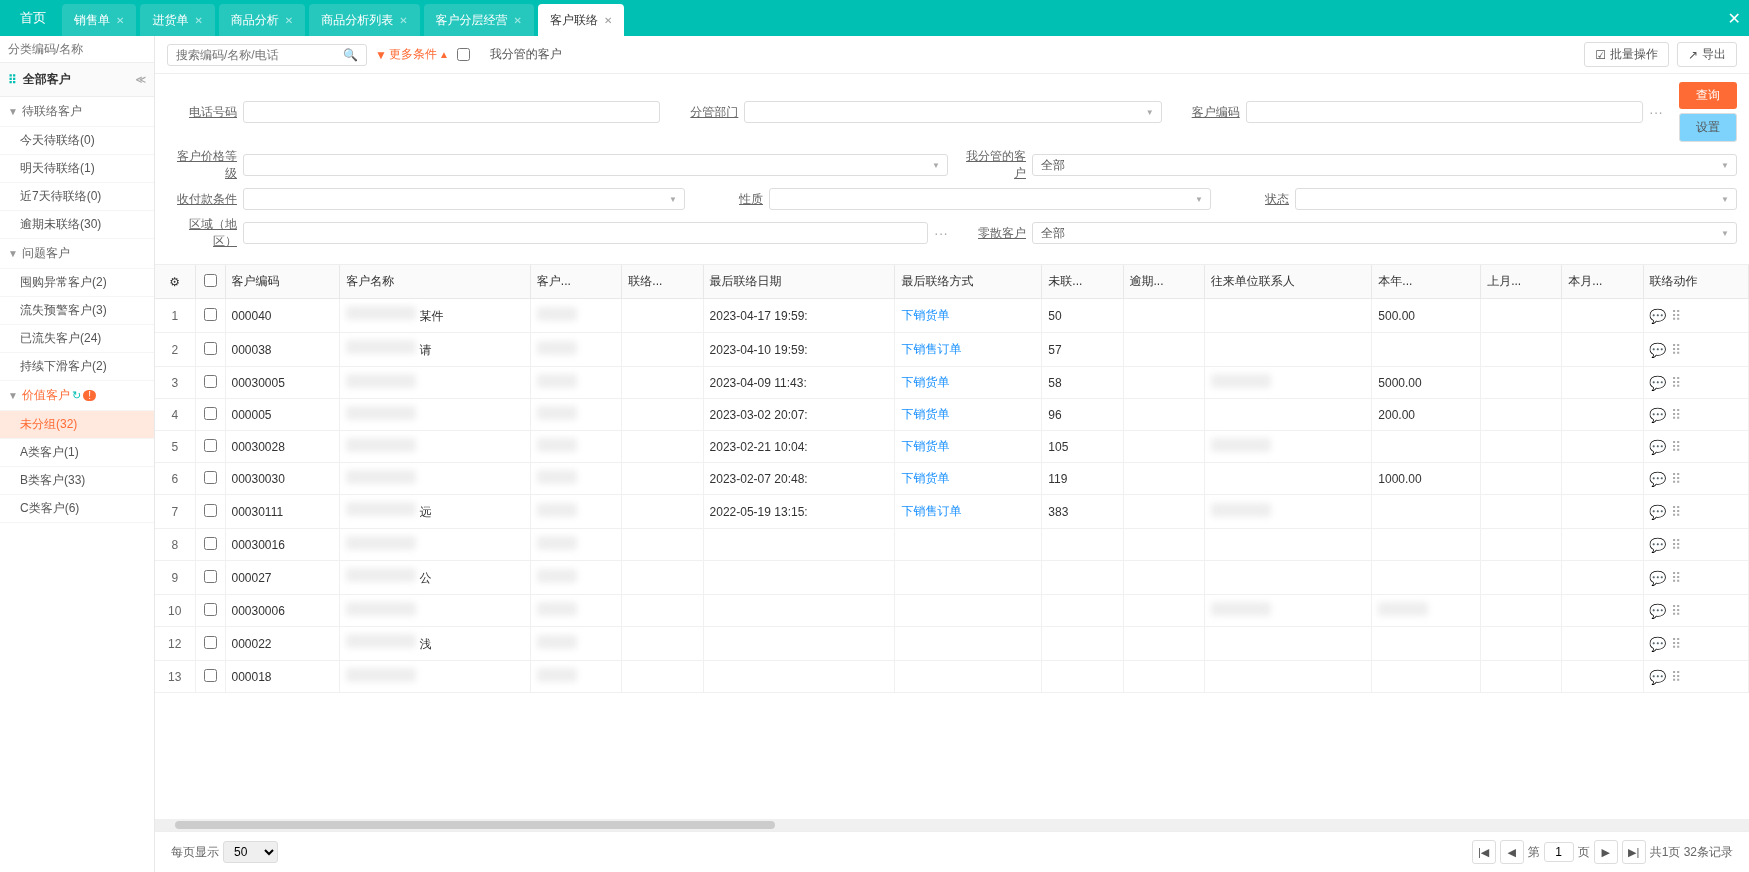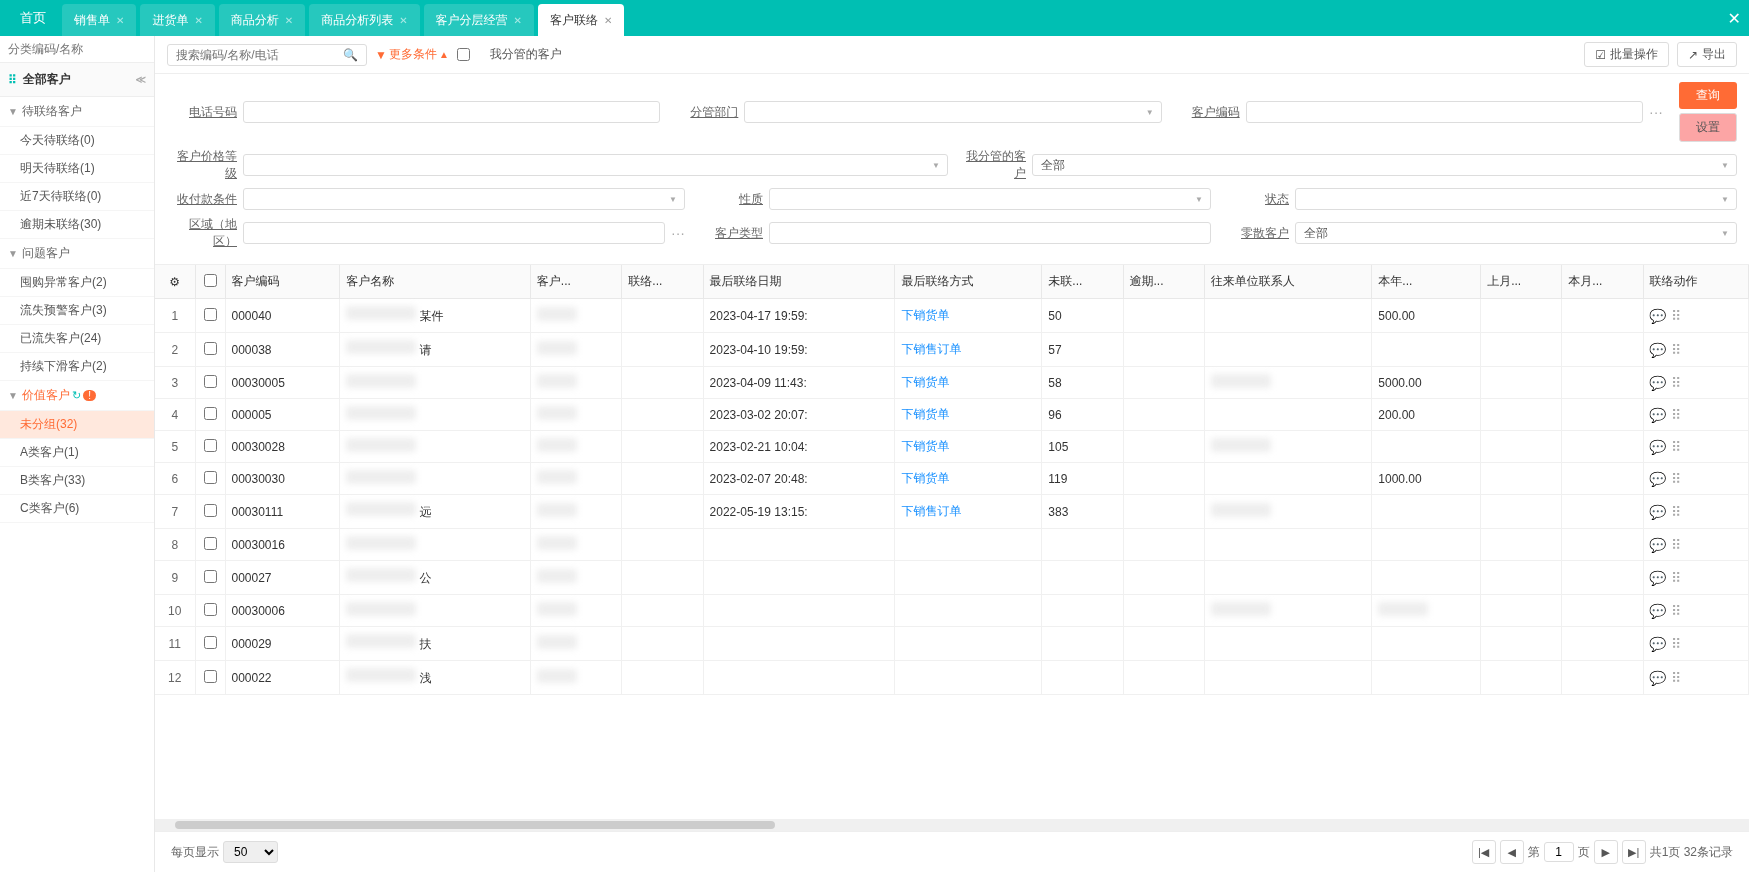--- a/index.html
+++ b/index.html
@@ -98,21 +98,21 @@
     .select-wrapper select {
       width: 100%; border: 1px solid #ddd; border-radius: 3px; padding: 3px 24px 3px 8px;
       outline: none; font-size: 12px; color: #555; appearance: none; background: white; cursor: pointer;
     }
     .filter-dots { color: #aaa; cursor: pointer; font-size: 14px; }
     .btn-query {
       background: #ff6b35; color: white; border: none; padding: 5px 16px;
       border-radius: 3px; cursor: pointer; font-size: 12px;
     }
     .btn-reset {
-      background: #fca5a5; color: #555; border: 1px solid #ddd; padding: 5px 16px;
+      background: #7dd3fc; color: #555; border: 1px solid #ddd; padding: 5px 16px;
       border-radius: 3px; cursor: pointer; font-size: 12px;
     }
     .filter-actions { display: flex; flex-direction: column; gap: 4px; margin-left: 8px; }
 
     
     .table-area { flex: 1; overflow: auto; background: white; }
     table { width: 100%; border-collapse: collapse; }
     thead tr { background: #fafafa; position: sticky; top: 0; z-index: 10; }
     th {
       padding: 8px 6px; border-bottom: 1px solid #e8e8e8; border-right: 1px solid #e8e8e8;
@@ -331,24 +331,20 @@
             </select>
           </div>
         </div>
       </div>
 
       <div class="filter-row">
         <div class="filter-field">
           <span class="filter-label">区域（地区）</span>
           <input class="filter-input" style="flex: 1 1 0%;">
           <span class="filter-dots">···</span>
-        </div>
-        <div class="filter-field">
-          <span class="filter-label">客户类型</span>
-          <input class="filter-input" style="flex: 1 1 0%;">
         </div>
         <div class="filter-field">
           <span class="filter-label">零散客户</span>
           <div class="select-wrapper" style="flex:1;">
             <select class="filter-select">
               <option>全部</option>
             </select>
           </div>
         </div>
       </div>
@@ -594,46 +590,46 @@
               <td></td>
               <td></td>
               <td>
       <div class="action-icons">
         <span class="action-icon" title="聊天">💬</span>
         <span class="action-icon" title="更多">⠿</span>
       </div>
     </td>
             </tr>
             <tr>
-              <td class="col-num">11</td>
-              <td class="col-check"><input type="checkbox" style=""></td>
-              <td>000029</td>
-              <td><span class="blurred" style="min-width:70px;"></span><span style="filter:none;color:#333;"> 扶</span></td>
-              <td><span class="blurred" style="min-width:40px;"></span></td>
-              <td></td>
-              <td></td>
-              <td></td>
-              <td></td>
-              <td></td>
-              <td></td>
-              <td></td>
-              <td></td>
-              <td></td>
-              <td>
-      <div class="action-icons">
-        <span class="action-icon" title="聊天">💬</span>
-        <span class="action-icon" title="更多">⠿</span>
-      </div>
-    </td>
-            </tr>
-            <tr>
               <td class="col-num">12</td>
               <td class="col-check"><input type="checkbox" style=""></td>
               <td>000022</td>
               <td><span class="blurred" style="min-width:70px;"></span><span style="filter:none;color:#333;"> 浅</span></td>
+              <td><span class="blurred" style="min-width:40px;"></span></td>
+              <td></td>
+              <td></td>
+              <td></td>
+              <td></td>
+              <td></td>
+              <td></td>
+              <td></td>
+              <td></td>
+              <td></td>
+              <td>
+      <div class="action-icons">
+        <span class="action-icon" title="聊天">💬</span>
+        <span class="action-icon" title="更多">⠿</span>
+      </div>
+    </td>
+            </tr>
+            <tr>
+              <td class="col-num">13</td>
+              <td class="col-check"><input type="checkbox" style=""></td>
+              <td>000018</td>
+              <td><span class="blurred" style="min-width:70px;"></span></td>
               <td><span class="blurred" style="min-width:40px;"></span></td>
               <td></td>
               <td></td>
               <td></td>
               <td></td>
               <td></td>
               <td></td>
               <td></td>
               <td></td>
               <td></td>

